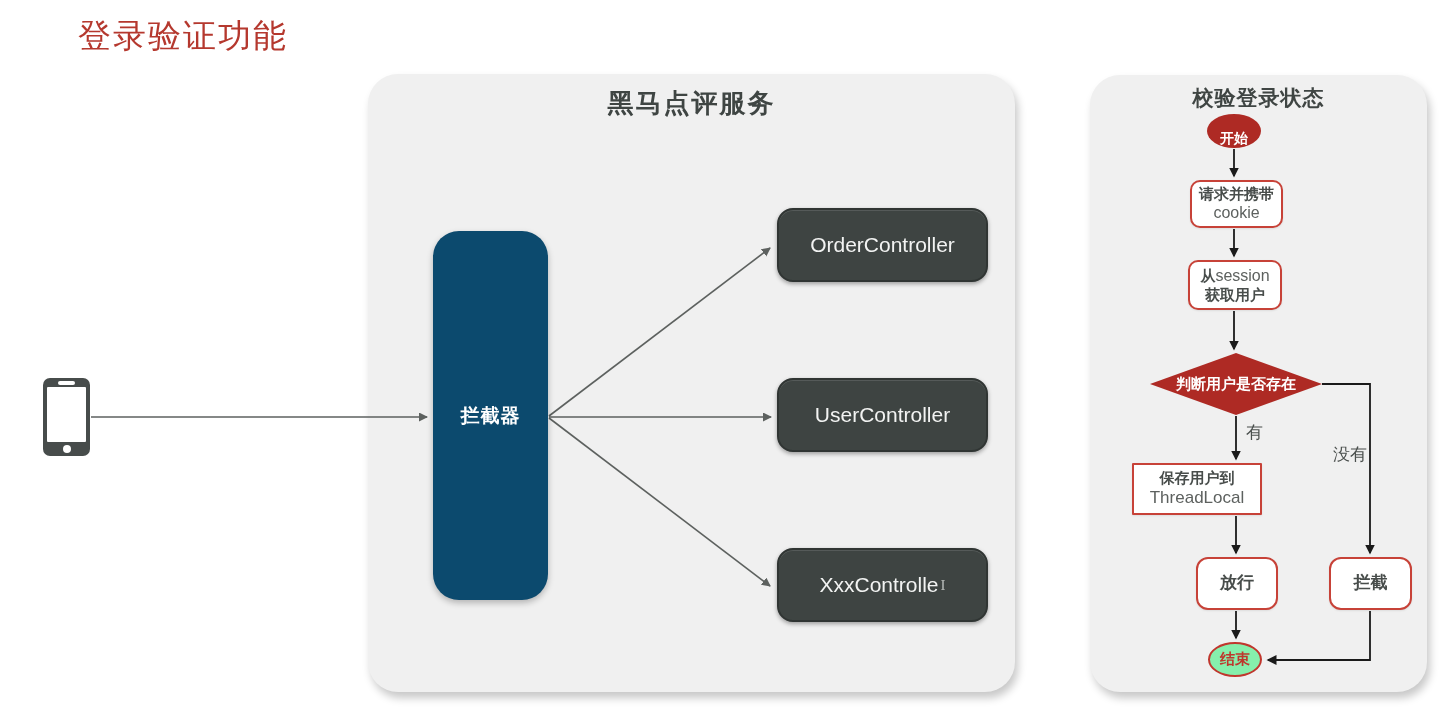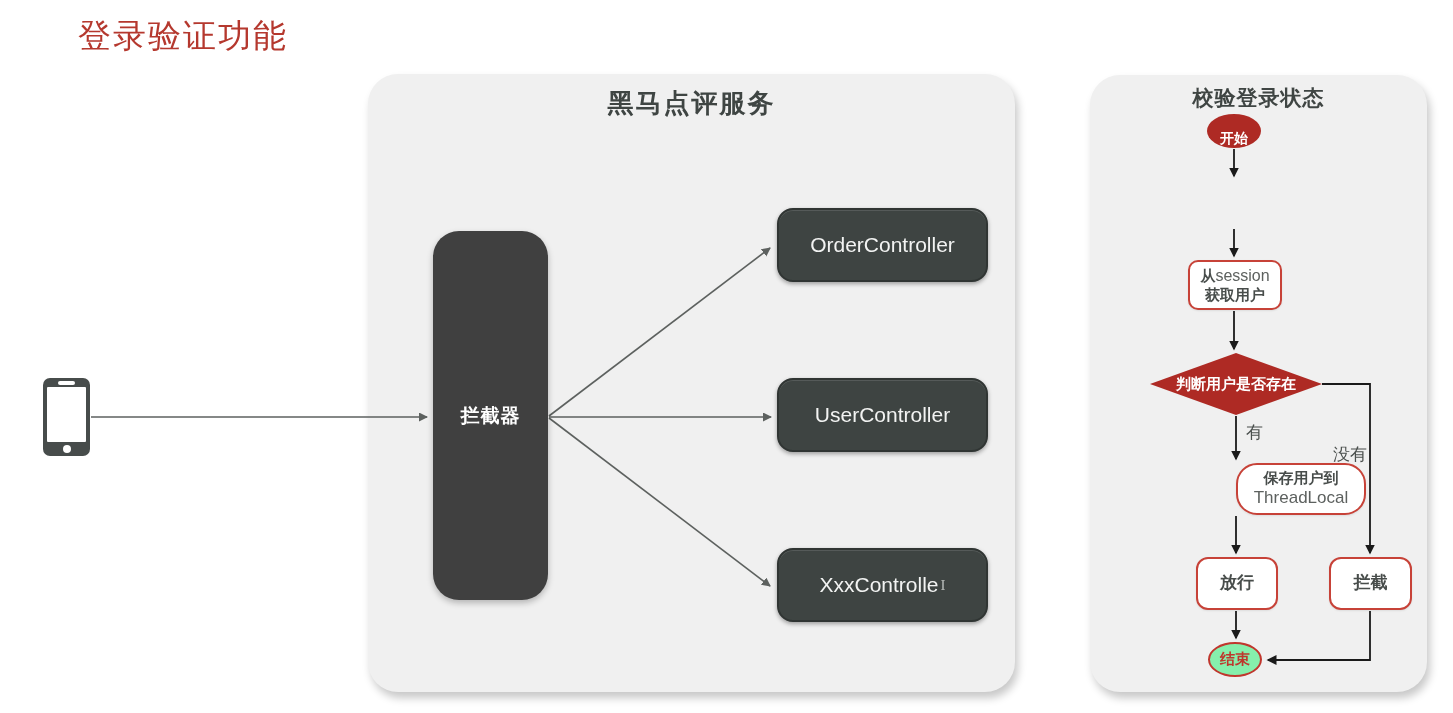--- a/index.html
+++ b/index.html
@@ -64,21 +64,21 @@
     position: absolute;
     left: 0; top: 0;
     z-index: 2;
     pointer-events: none;
   }
 
   
   .interceptor {
     position: absolute;
     left: 433px; top: 231px; width: 115px; height: 369px;
-    background: #404040;
+    background: #0c4a6e;
     border-radius: 26px;
     box-shadow: 0 3px 6px rgba(0,0,0,0.25);
     display: flex; align-items: center; justify-content: center;
     color: #ffffff; font-weight: bold; font-size: 19px; letter-spacing: 1px;
     z-index: 3;
   }
   .controller {
     position: absolute;
     left: 777px; width: 211px; height: 74px;
     background: #3e4442;
@@ -112,21 +112,21 @@
     border-radius: 10px;
     display: flex; flex-direction: column; align-items: center; justify-content: center;
     line-height: 1.22;
     box-shadow: 0 1px 2px rgba(0,0,0,0.08);
     text-align: center;
   }
   .fbox .zh { font-weight: bold; color: #484d4b; font-size: 15px; }
   .fbox .en { font-weight: normal; color: #5d615f; font-size: 16px; }
   .box-request { left: 1190px; top: 180px; width: 93px;  height: 48px; }
   .box-session { left: 1188px; top: 260px; width: 94px;  height: 50px; }
-  .box-save    { left: 1236px; top: 463px; width: 130px; height: 52px; border-radius: 21px; }
+  .box-save    { left: 1132px; top: 463px; width: 130px; height: 52px; border-radius: 1px; }
   .box-pass    { left: 1196px; top: 557px; width: 82px;  height: 53px; border-radius: 12px; }
   .box-block   { left: 1329px; top: 557px; width: 83px;  height: 53px; border-radius: 12px; }
   .box-pass .zh, .box-block .zh { font-size: 17px; }
   .diamond {
     left: 1150px; top: 353px; width: 172px; height: 62px;
     background: #ae2a24;
     clip-path: polygon(50% 0%, 100% 50%, 50% 100%, 0% 50%);
     display: flex; flex-direction: row; align-items: center; justify-content: center;
     color: #ffffff; font-weight: bold; font-size: 15px; line-height: 1.25;
     text-align: center;
@@ -193,20 +193,24 @@
   </div>
   <div class="controller" style="top:548px">
     <span>XxxControlle</span>
       <span class="text-cursor">I</span>
   </div>
 
   <div class="flow-node ellipse start-ellipse">
     <span>开始</span>
   </div>
 
+  <div class="flow-node fbox box-request">
+    <span class="zh">请求并携带</span>
+    <span class="en">cookie</span>
+  </div>
 
   <div class="flow-node fbox box-session">
     <span><span class="zh">从</span><span class="en">session</span></span>
     <span class="zh">获取用户</span>
   </div>
 
   <div class="flow-node diamond">
     <span>判断用户</span>
     <span>是否存在</span>
   </div>

